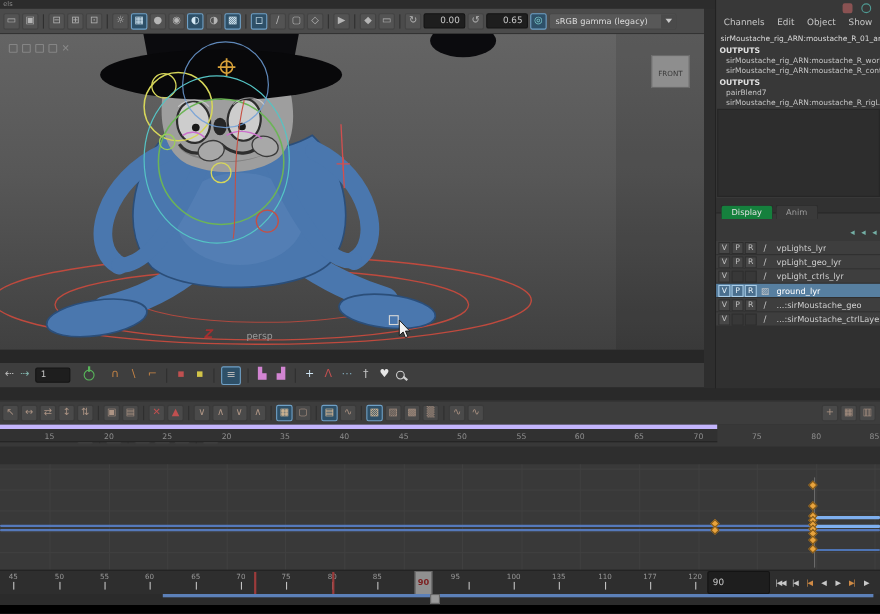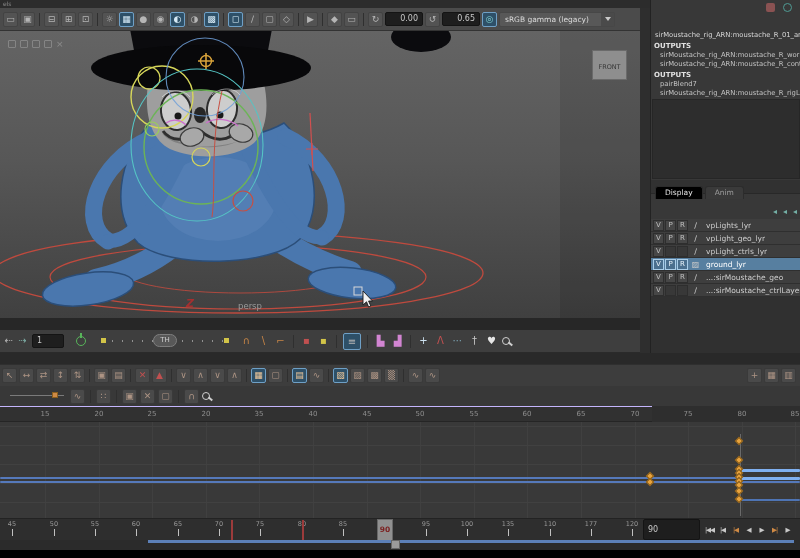--- a/index.html
+++ b/index.html
@@ -38,21 +38,21 @@
 .mini-slider{position:relative;width:54px;height:10px;margin:0 6px}
 .mini-slider .trk{position:absolute;left:0;right:0;top:4px;height:1px;background:#7a7a7a}
 .mini-slider .hnd{position:absolute;left:42px;top:1px;width:6px;height:6px;background:#cf8a45;border:1px solid #8a5f1e}
 
 .menu{font-size:8px;color:#c6c6c6}
 .cbrow{font-size:6.8px;color:#c3c3c3;white-space:nowrap;overflow:hidden;height:9px;line-height:9px;padding-left:9px}
 .cbnode{font-size:6.8px;color:#d8d8d8;white-space:nowrap;overflow:hidden;padding-left:4px}
 .cbhead{font-size:7px;font-weight:bold;color:#e0e0e0;padding-left:3px;height:10px;line-height:10px}
 .tab{display:inline-block;height:13px;line-height:12px;padding:0 9px;font-size:7.5px;background:#3a3a3a;color:#9c9c9c;
   border:1px solid #2c2c2c;border-bottom:none;border-radius:3px 3px 0 0;margin-right:2px}
-.tab.active{background:#000000;color:#e2e2e2}
+.tab.active{background:#15803d;color:#e2e2e2}
 .lrow{display:flex;align-items:center;height:13px;background:#3e3e3e;border-bottom:1px solid #2f2f2f;padding-left:2px;gap:1px}
 .lrow.sel{background:#577fa0}
 .lc{flex:0 0 auto;width:11px;height:11px;background:#474747;border:1px solid #2e2e2e;font-size:7px;line-height:9px;text-align:center;color:#c0c0c0}
 .lrow.sel .lc{border-color:#a9cde8;background:#4a6f8e;color:#eaf4fb}
 .lc.empty{background:#383838}
 .licon{flex:0 0 auto;width:13px;height:11px;font-size:8px;line-height:11px;text-align:center;color:#c8c8c8}
 .lname{font-size:7.5px;color:#cdcdcd;padding-left:3px;white-space:nowrap;overflow:hidden}
 .lrow.sel .lname{color:#fff}
 .teal{color:#74b0a6}
 
@@ -203,38 +203,34 @@
       <i></i>
         <i></i>
       <span style="font-size:9px;color:#eee">×</span>
     </div>
 
     <div class="abs" style="left:592px;top:19px;width:35px;height:30px;background:#8e8e8e;border:1px solid #6a6a6a;display:flex;align-items:flex-end;justify-content:center">
       <span style="font-size:6.5px;color:#383838;padding-bottom:8px">FRONT</span>
     </div>
 
     <span class="abs" style="left:186px;top:266px;font-size:11px;font-weight:bold;font-style:italic;color:#a52f2f">Z</span>
-    <span class="abs" style="left:238px;top:270px;font-size:8.5px;color:#9a9a9a">persp</span>
+    <span class="abs" style="left:224px;top:270px;font-size:8.5px;color:#9a9a9a">persp</span>
   </div>
 
   <div class="abs" style="left:640px;top:8px;width:10px;height:356px;background:#2e2e2e"></div>
 
   <div class="abs" style="left:0;top:318px;width:640px;height:12px;background:#272727"></div>
 
   <div class="abs" style="left:0;top:330px;width:640px;height:23px;background:#3e3e3e;border-bottom:1px solid #2a2a2a;display:flex;align-items:center;padding-left:2px">
     <div id="anim-nav" class="iconrow" style="gap:1px">
         <div class="ai">⇠</div>
         <div class="ai" style="color: rgb(127, 176, 168);">⇢</div>
       </div>
     <div class="tfield" style="width:32px;margin-left:3px;text-align:left"><span>1</span></div>
     <div class="power-icon" style="margin-left:12px"></div>
-    <div class="dotline" style="margin-left:16px">
-      <div class="dots"></div>
-      <div class="bubble">TH</div>
-    </div>
     <div id="anim-items" class="iconrow" style="margin-left:12px;gap:4px">
         <div class="ai" style="color: rgb(201, 134, 70);">∩</div>
         <div class="ai" style="color: rgb(201, 134, 70);">\</div>
         <div class="ai" style="color: rgb(201, 134, 70);">⌐</div>
         <div class="sep"></div>
         <div class="ai" style="color: rgb(192, 80, 80);">▪</div>
         <div class="ai" style="color: rgb(210, 196, 72);">▪</div>
         <div class="sep"></div>
         <div class="ai hl">≡</div>
         <div class="sep"></div>
@@ -248,20 +244,26 @@
         <div class="ai" style="color: rgb(230, 230, 230);">♥</div>
         <div class="mag-icon"></div>
       </div>
   </div>
 
   <div class="abs" style="left:650px;top:0;width:150px;height:364px;background:#383838;border-left:1px solid #222">
     <div class="abs" style="right:8px;top:3px;display:flex;gap:8px">
       <div class="user-icon"></div>
       <div class="sync-icon"></div>
     </div>
+    <div id="cb-menus" class="abs" style="left:0;top:16px;width:150px;height:13px;display:flex;justify-content:space-between;padding:0 8px 0 7px">
+        <span class="menu">Channels</span>
+        <span class="menu">Edit</span>
+        <span class="menu">Object</span>
+        <span class="menu">Show</span>
+      </div>
     <div class="abs cbnode" style="left:0;top:31px;width:150px">sirMoustache_rig_ARN:moustache_R_01_anim_spa</div>
     <div class="abs cbhead" style="left:0;top:41px;width:150px">OUTPUTS</div>
     <div id="cb-inputs" class="abs" style="left:0;top:51px;width:150px">
         <div class="cbrow">sirMoustache_rig_ARN:moustache_R_world_in_...</div>
         <div class="cbrow">sirMoustache_rig_ARN:moustache_R_controlPa...</div>
       </div>
     <div class="abs cbhead" style="left:0;top:70px;width:150px">OUTPUTS</div>
     <div id="cb-outputs" class="abs" style="left:0;top:80px;width:150px">
         <div class="cbrow">pairBlend7</div>
         <div class="cbrow">sirMoustache_rig_ARN:moustache_R_rigLayer_m...</div>
@@ -375,21 +377,21 @@
         <div class="sep"></div>
         <div class="gi">▣</div>
         <div class="gi">✕</div>
         <div class="gi">▢</div>
         <div class="sep"></div>
         <div class="gi">∩</div>
         <div class="mag-icon"></div>
       </div>
   </div>
 
-  <div class="abs" style="left:0;top:406px;width:652px;height:16px;background:#313131;border-top:1px solid #c4b5fd;border-bottom:1px solid #252525">
+  <div class="abs" style="left:0;top:386px;width:652px;height:16px;background:#313131;border-top:4px solid #c4b5fd;border-bottom:1px solid #252525">
       <span class="grlab" style="left: 45px;">15</span>
       <span class="grlab" style="left: 99px;">20</span>
       <span class="grlab" style="left: 152px;">25</span>
       <span class="grlab" style="left: 206px;">20</span>
       <span class="grlab" style="left: 259px;">35</span>
       <span class="grlab" style="left: 313px;">40</span>
       <span class="grlab" style="left: 367px;">45</span>
       <span class="grlab" style="left: 420px;">50</span>
       <span class="grlab" style="left: 474px;">55</span>
       <span class="grlab" style="left: 527px;">60</span>
@@ -454,21 +456,21 @@
       <span class="tslab" style="left: 178px;">65</span>
       <div class="tstick" style="left: 178px;"></div>
       <span class="tslab" style="left: 219px;">70</span>
       <div class="tstick" style="left: 219px;"></div>
       <span class="tslab" style="left: 260px;">75</span>
       <div class="tstick" style="left: 260px;"></div>
       <span class="tslab" style="left: 302px;">80</span>
       <div class="tstick" style="left: 302px;"></div>
       <span class="tslab" style="left: 343px;">85</span>
       <div class="tstick" style="left: 343px;"></div>
-      <span class="tslab" style="left: 426px;">95</span>
+      <span class="tslab" style="left: 414px;">95</span>
       <div class="tstick" style="left: 426px;"></div>
       <span class="tslab" style="left: 467px;">100</span>
       <div class="tstick" style="left: 467px;"></div>
       <span class="tslab" style="left: 508px;">135</span>
       <div class="tstick" style="left: 508px;"></div>
       <span class="tslab" style="left: 550px;">110</span>
       <div class="tstick" style="left: 550px;"></div>
       <span class="tslab" style="left: 591px;">177</span>
       <div class="tstick" style="left: 591px;"></div>
       <span class="tslab" style="left: 632px;">120</span>

